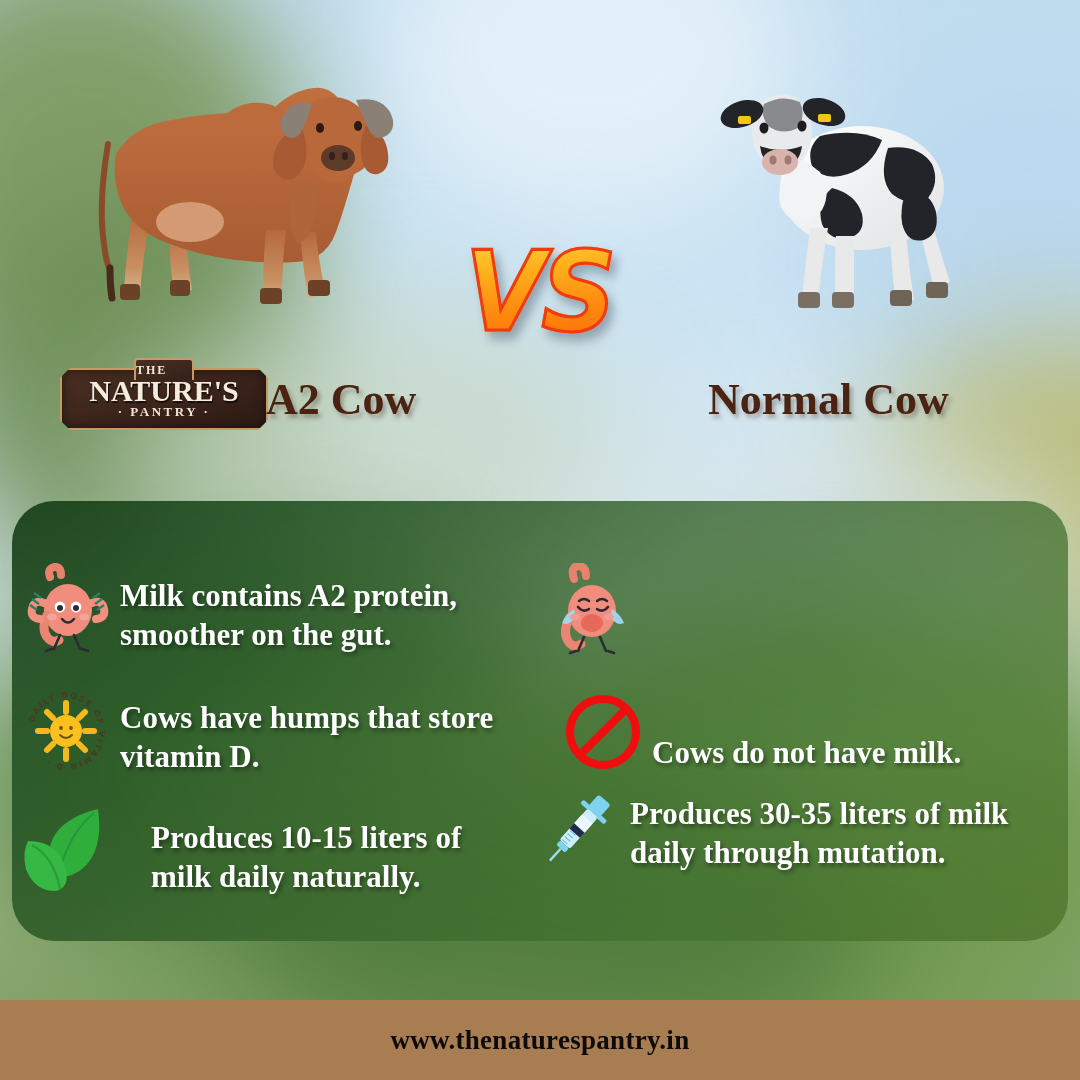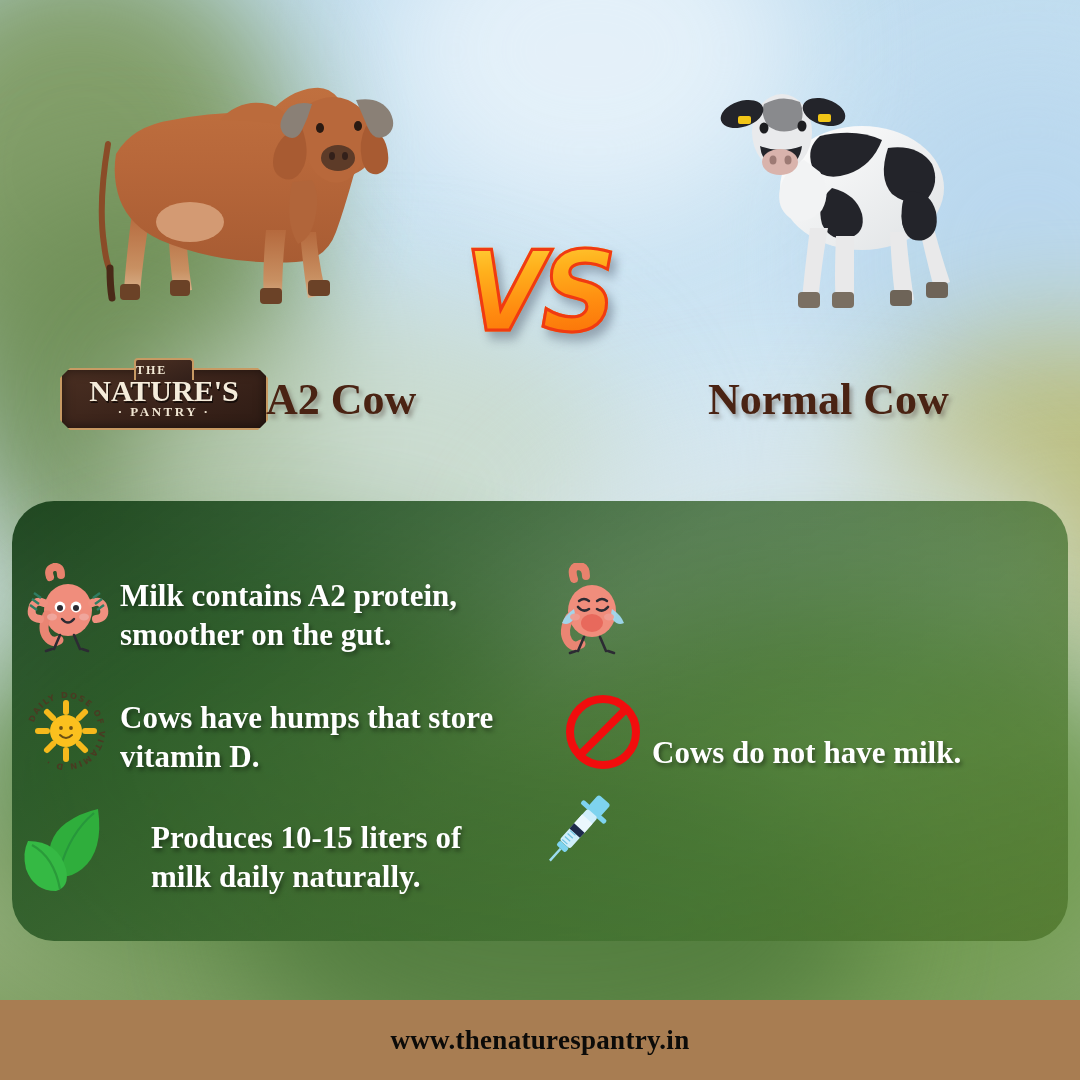--- a/index.html
+++ b/index.html
@@ -416,20 +416,21 @@
                 <line x1="35" y1="60" x2="42" y2="60"></line>
                   <line x1="35" y1="64" x2="42" y2="64"></line>
                 <line x1="35" y1="68" x2="42" y2="68"></line>
                   <line x1="35" y1="72" x2="42" y2="72"></line>
               </g>
               <rect x="34" y="74" width="12" height="6" rx="2" fill="#7ed3ef"></rect>
               <line x1="40" y1="80" x2="40" y2="96" stroke="#9ddcf2" stroke-width="2.4"></line>
             </g>
           </svg>
         </div>
+        <div class="row-text">Produces 30-35 liters of milk daily through mutation.</div>
       </div>
     </div>
 
   </div>
 </div>
 
 <div id="footer">
   <span id="footer-text">www.thenaturespantry.in</span>
 </div>
 

